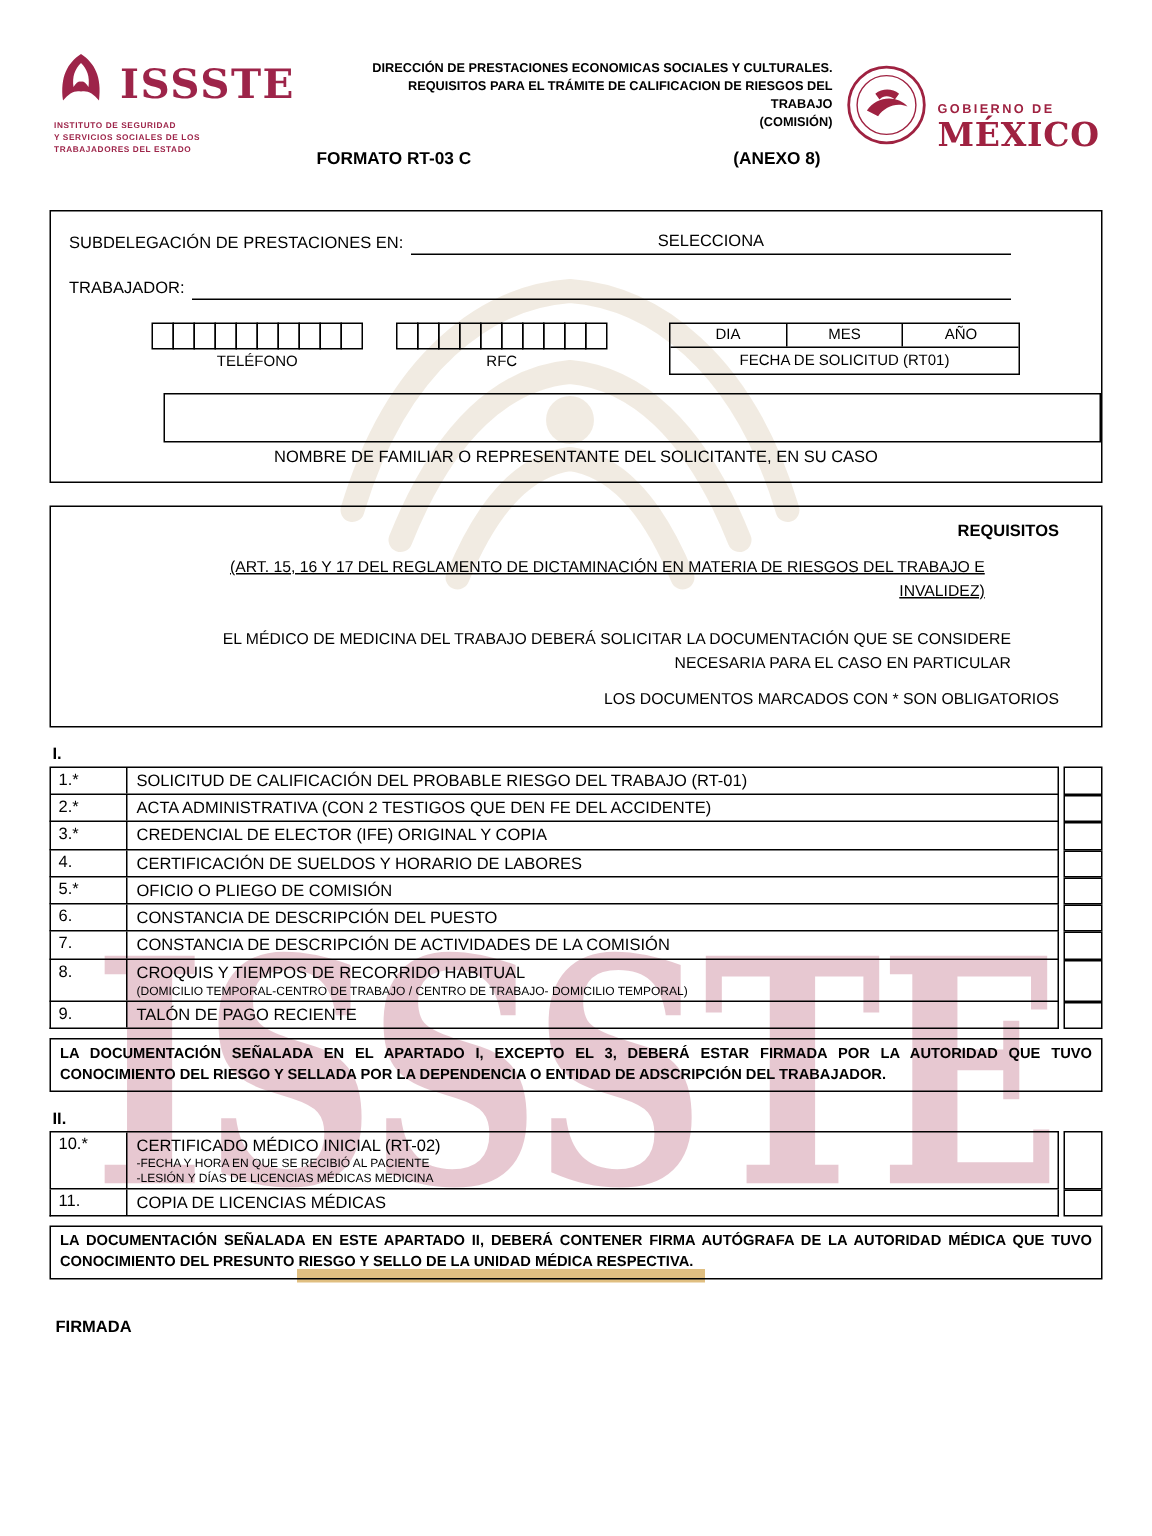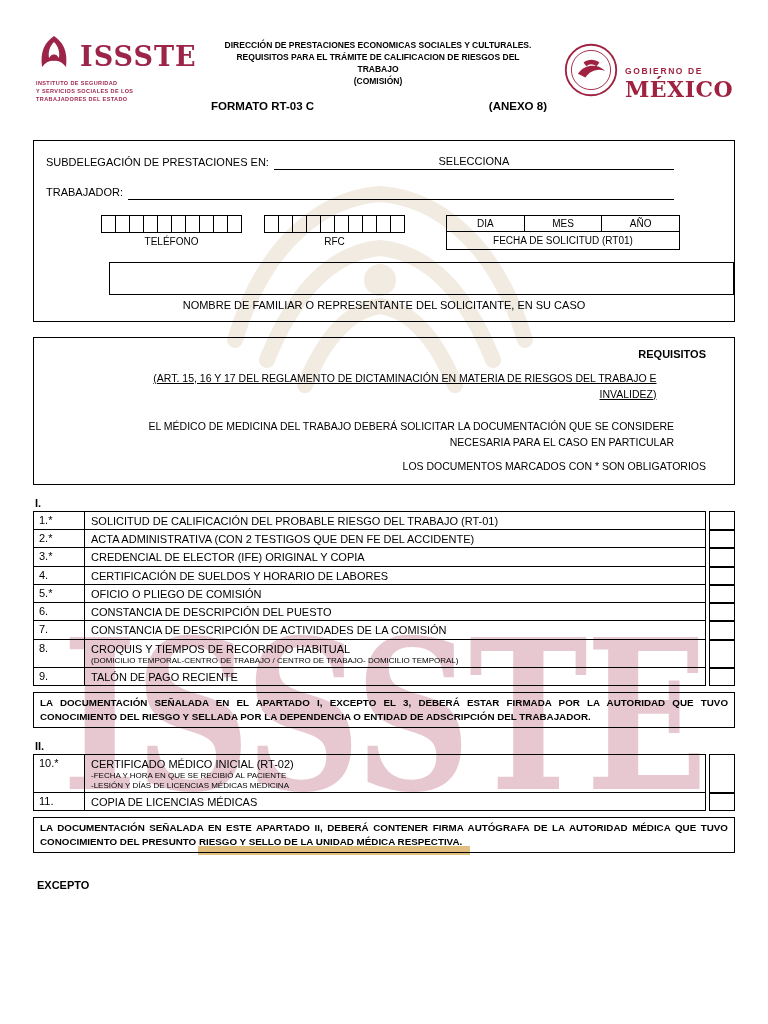--- a/index.html
+++ b/index.html
@@ -19,21 +19,21 @@
 
   
   .hdr{display:flex;align-items:flex-start;}
   .hdr-left{width:160px;}
   .logo-row{display:flex;align-items:center;gap:5px;}
   .issste-name{font-family:"DejaVu Serif",serif;font-weight:bold;font-size:27px;
                color:var(--maroon,#9d2449);letter-spacing:1px;}
   .issste-sub{font-size:5.5px;font-weight:bold;color:var(--maroon,#9d2449);
               letter-spacing:.4px;line-height:1.45;margin-top:2px;padding-left:3px;}
   .hdr-center{flex:1;padding:6px 8px 0;}
-  .hdr-title{text-align:center;font-weight:bold;font-size:8.5px;line-height:1.4;}
+  .hdr-title{text-align:right;font-weight:bold;font-size:8.5px;line-height:1.4;}
   .hdr-format{display:flex;justify-content:space-between;margin-top:12px;
               font-weight:bold;font-size:11.5px;padding:0 8px 0 10px;}
   .hdr-right{width:172px;display:flex;align-items:flex-end;gap:6px;padding-top:8px;}
   .gob-text{color:var(--gob,#9f2241);}
   .gob-line1{font-size:8.5px;font-weight:bold;letter-spacing:1.6px;}
   .gob-line2{font-family:"DejaVu Serif",serif;font-size:22px;font-weight:bold;letter-spacing:.5px;}
 
   
   .box{border:1.5px solid #000;background:transparent;}
   .box1{margin-top:28px;padding:14px 12px 8px;}
@@ -314,15 +314,15 @@
             <div class="req-num">11.</div>
             <div class="req-text">
               <div>COPIA DE LICENCIAS MÉDICAS</div>
             </div>
           </div>
           <div class="req-check"></div>
         </div>
       </div>
     <div class="note-box">LA DOCUMENTACIÓN SEÑALADA EN ESTE APARTADO II, DEBERÁ CONTENER FIRMA AUTÓGRAFA DE LA AUTORIDAD MÉDICA QUE TUVO CONOCIMIENTO DEL PRESUNTO RIESGO Y SELLO DE LA UNIDAD MÉDICA RESPECTIVA.</div>
 
-    <div class="anverso">EXCEPTO</div>
+    <div class="anverso">FIRMADA</div>
   </div>
 </div>
 
 </body></html>

